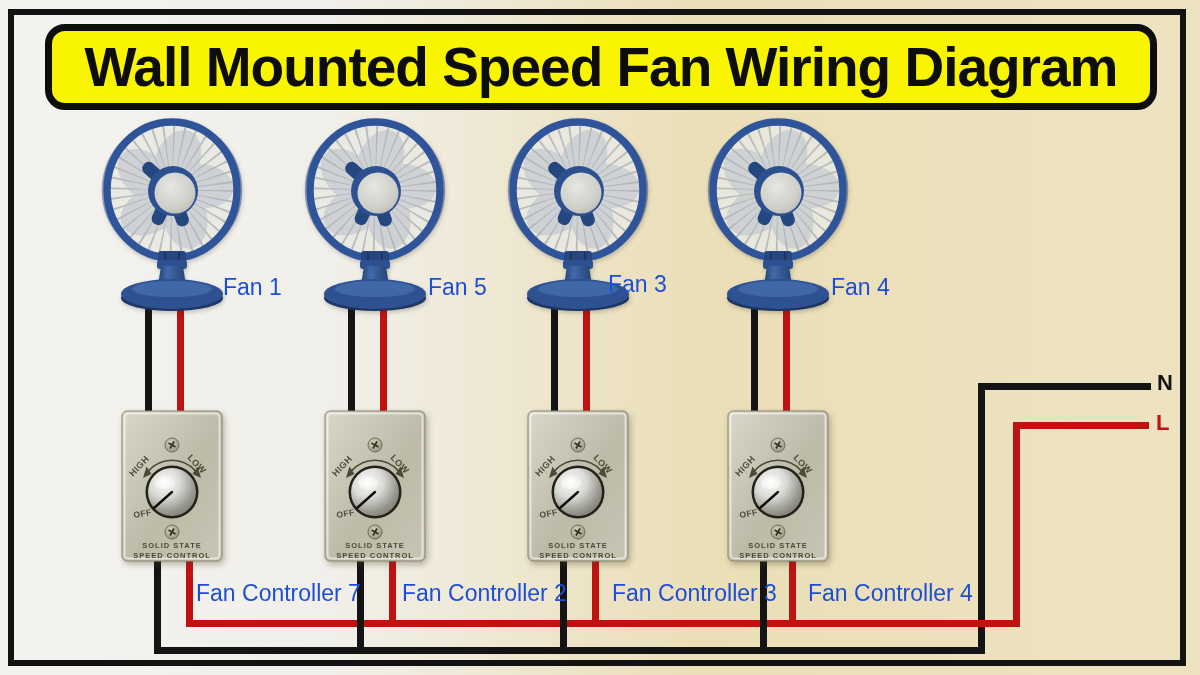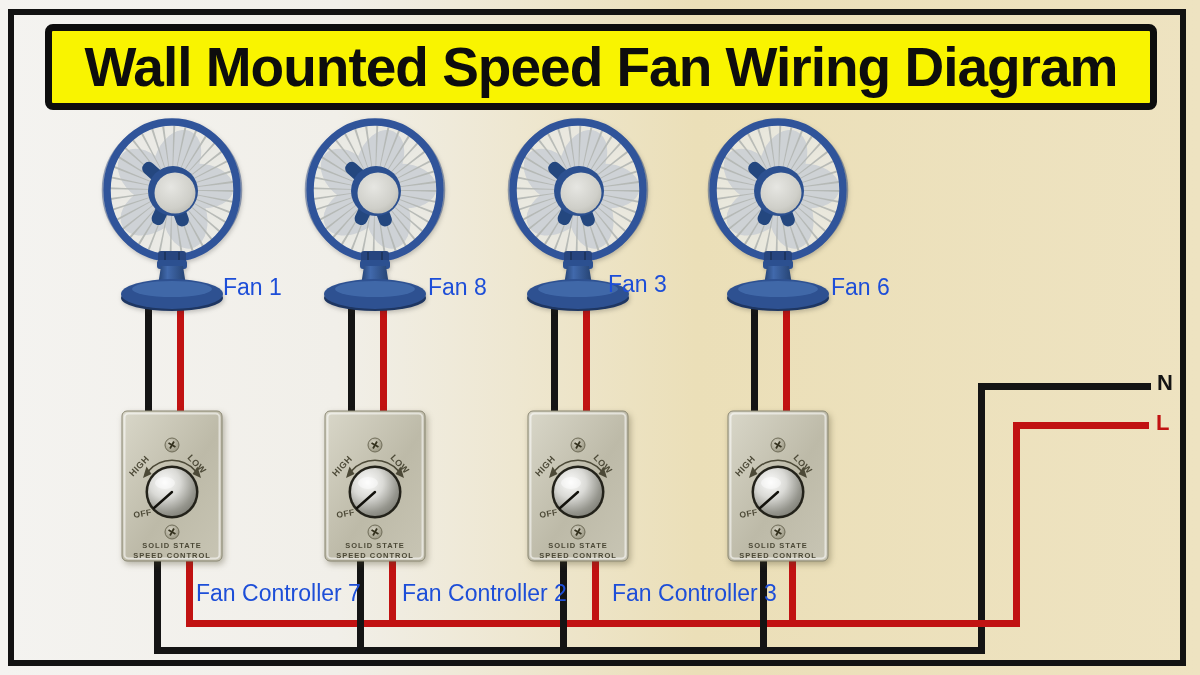--- a/index.html
+++ b/index.html
@@ -8,21 +8,21 @@
     font-family:"Liberation Sans",sans-serif;
     background:linear-gradient(90deg,#f4f3f0 0%,#f1efe9 28%,#ebdfb8 58%,#eee3c1 100%);
   }
   .stage{position:absolute;inset:0;}
   .frame{
     position:absolute;left:8px;top:9px;width:1166px;height:645px;
     border:6px solid #121212;background:transparent;
   }
   .title-box{
     position:absolute;left:45px;top:24px;width:1098px;height:72px;
-    background:#f9f400;border:7px solid #0d0d0d;border-radius:8px;
+    background:#f9f400;border:7px solid #0d0d0d;border-radius:20px;
     display:flex;align-items:center;justify-content:center;
   }
   .title-box span{
     font-size:55px;font-weight:bold;color:#0d0d0d;letter-spacing:-1px;
     white-space:nowrap;
   }
   .wire{position:absolute;}
   .wire.black{background:#141414;}
   .wire.red{background:#c11212;}
   .lbl{position:absolute;color:#1d4ed8;font-size:23px;white-space:nowrap;}
@@ -188,23 +188,23 @@
         <use href="#fanSym" xlink:href="#fanSym"></use>
       </svg>
   </div>
   <div class="fan" style="left:703px;">
     <svg width="150" height="195" viewBox="0 0 150 195">
         <use href="#fanSym" xlink:href="#fanSym"></use>
       </svg>
   </div>
 
   <div class="lbl" style="left:223px;top:274px;">Fan 1</div>
-  <div class="lbl" style="left:428px;top:274px;">Fan 8</div>
+  <div class="lbl" style="left:428px;top:274px;">Fan 5</div>
   <div class="lbl" style="left:608px;top:271px;">Fan 3</div>
-  <div class="lbl" style="left:831px;top:274px;">Fan 6</div>
+  <div class="lbl" style="left:831px;top:274px;">Fan 4</div>
 
   <div class="ctrl" style="left:121px;">
     <svg width="102" height="152" viewBox="0 0 102 152">
         <use href="#ctrlSym" xlink:href="#ctrlSym"></use>
       </svg>
   </div>
   <div class="ctrl" style="left:324px;">
     <svg width="102" height="152" viewBox="0 0 102 152">
         <use href="#ctrlSym" xlink:href="#ctrlSym"></use>
       </svg>
@@ -216,14 +216,15 @@
   </div>
   <div class="ctrl" style="left:727px;">
     <svg width="102" height="152" viewBox="0 0 102 152">
         <use href="#ctrlSym" xlink:href="#ctrlSym"></use>
       </svg>
   </div>
 
   <div class="lbl" style="left:196px;top:580px;">Fan Controller 7</div>
   <div class="lbl" style="left:402px;top:580px;text-align:center;">Fan Controller 2</div>
   <div class="lbl" style="left:600px;top:580px;margin-left:12px;">Fan Controller 3</div>
+  <div class="lbl" style="left:808px;top:580px;">Fan Controller 4</div>
 
 </div>
 
 </body></html>

